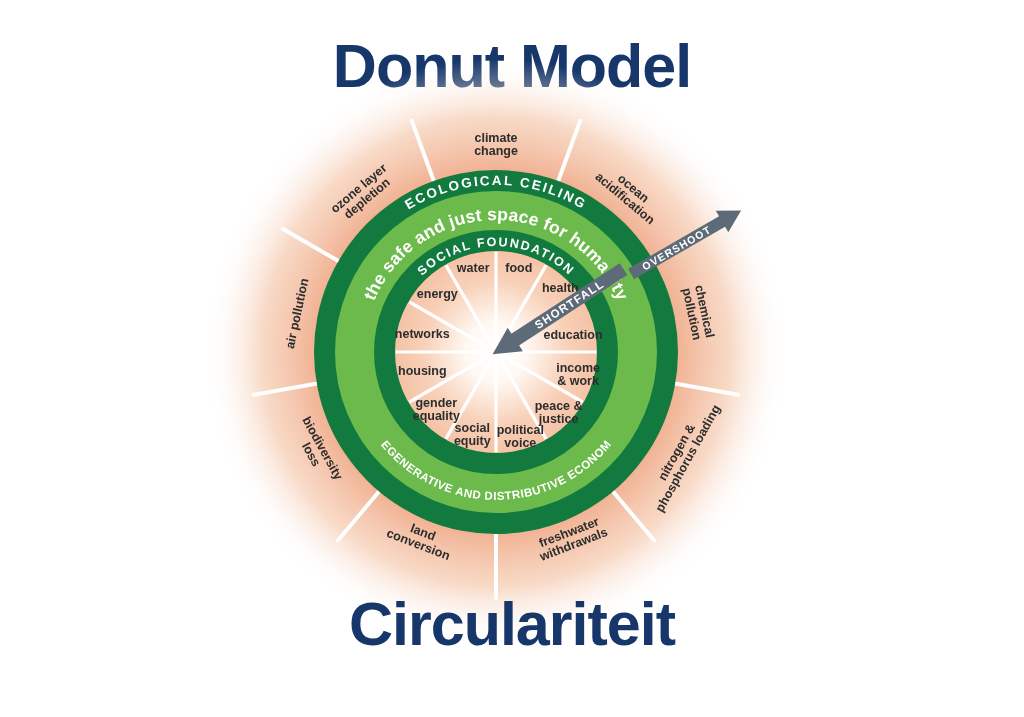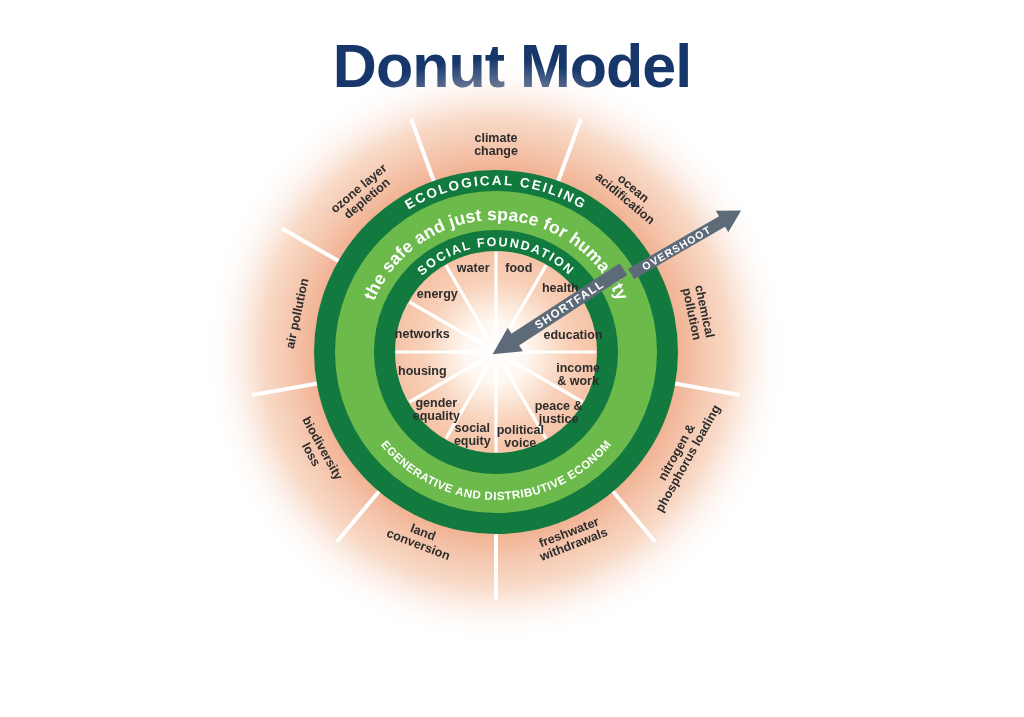--- a/index.html
+++ b/index.html
@@ -91,13 +91,14 @@
         <line x1="623.4779263277044" y1="269.21486667771586" x2="513.6120819268539" y2="340.5625802646844" stroke="#5D6B78" stroke-width="14"></line>
         <polygon points="507.7,327.7 492.6,354.2 522.9,351.2" fill="#5D6B78"></polygon>
         <text transform="translate(569.4 304.3) rotate(-33.0)" text-anchor="middle" dy="4" font-size="11.5" font-weight="bold" fill="#FFFFFF" letter-spacing="1.2">SHORTFALL</text>
       </g>
       <g>
         <line x1="631.0999629903724" y1="274" x2="723.7646811953073" y2="220.49999999999997" stroke="#5D6B78" stroke-width="12"></line>
         <polygon points="728.3,232.3 741.1,210.5 715.8,210.7" fill="#5D6B78"></polygon>
         <text transform="translate(676.6 247.8) rotate(-30.0)" text-anchor="middle" dy="4" font-size="10.5" font-weight="bold" fill="#FFFFFF" letter-spacing="1.2">OVERSHOOT</text>
       </g>
     </svg>
+  <div class="subtitle">Circulariteit</div>
 </div>
 
 </body></html>

